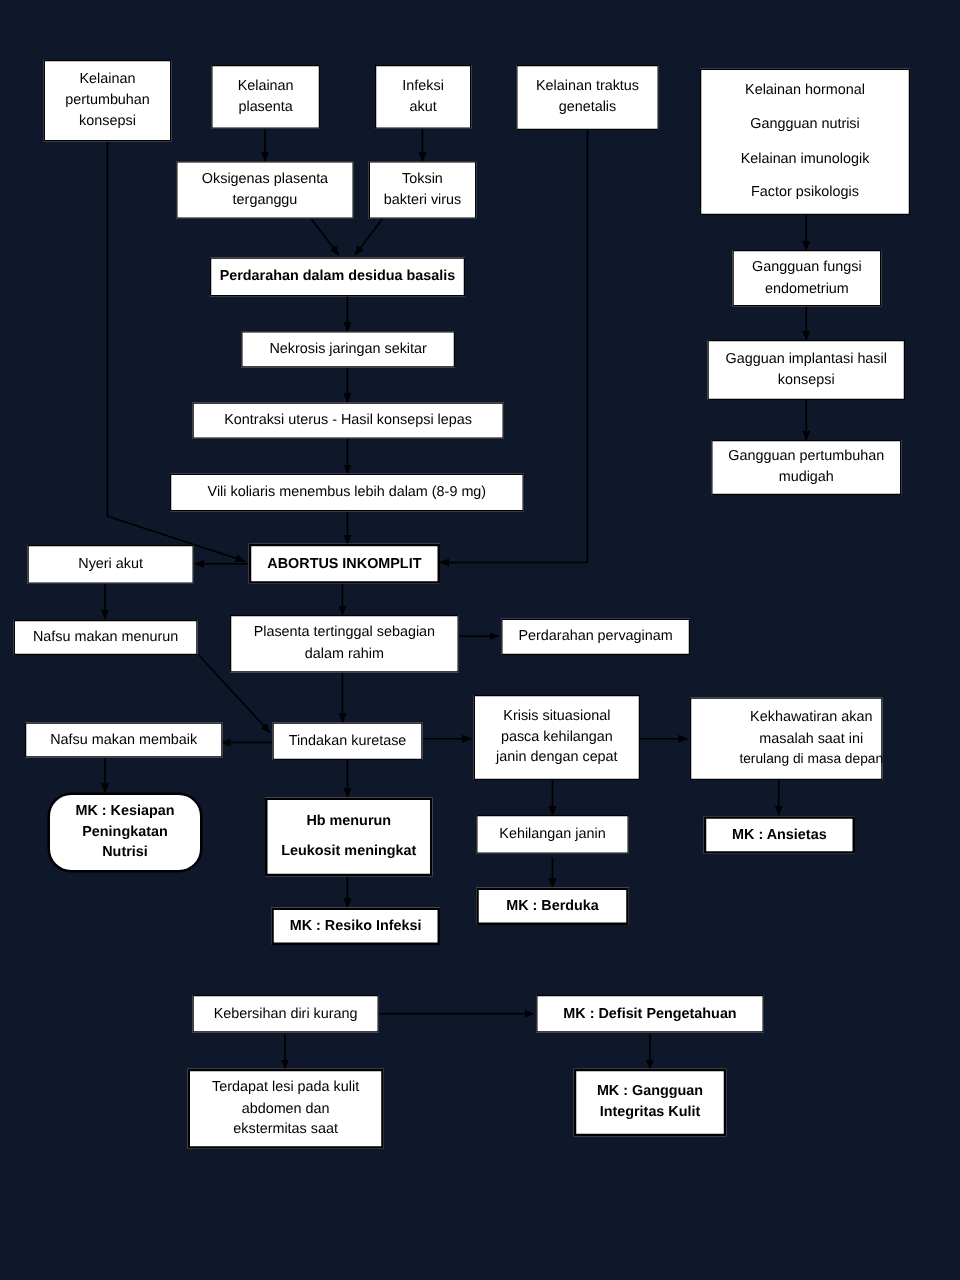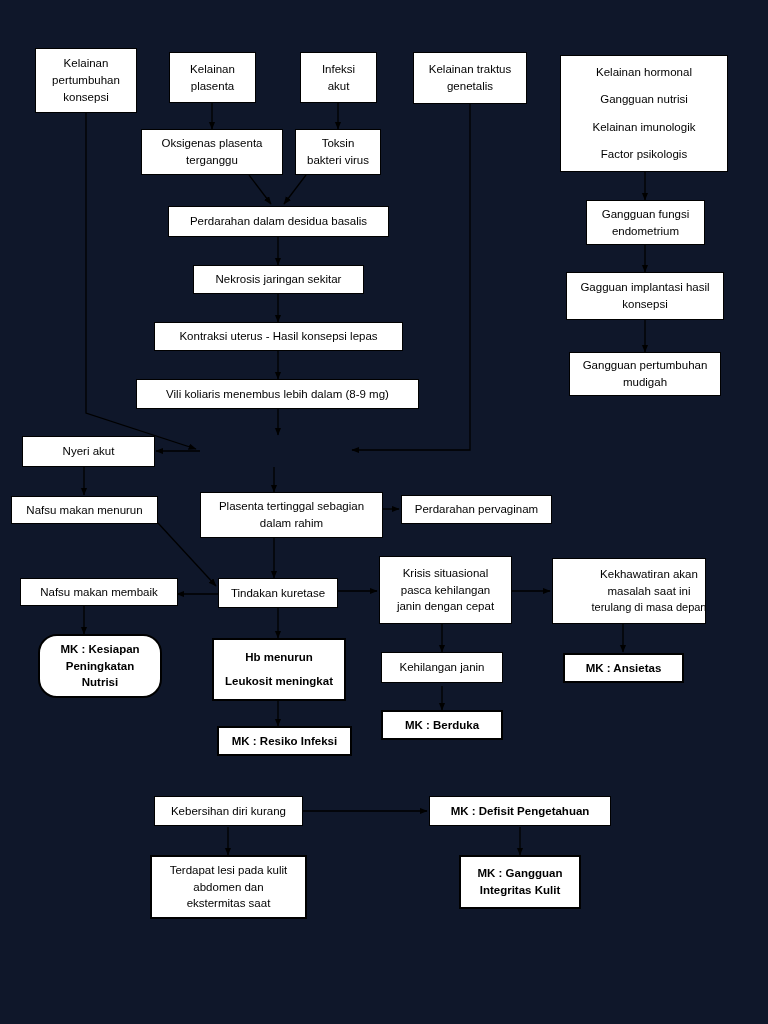--- a/index.html
+++ b/index.html
@@ -162,21 +162,21 @@
   <div class="node" style="left:295px; top:129px; width:86px; height:46px;">
     <span class="ln">Toksin</span>
     <span class="ln">bakteri virus</span>
   </div>
 
   <div class="node" style="left:586px; top:200px; width:119px; height:45px;">
     <span class="ln">Gangguan fungsi</span>
     <span class="ln">endometrium</span>
   </div>
 
-  <div class="node" style="left:168px; top:206px; width:221px; height:31px;">
+  <div class="node" style="left:168px; top:206px; width:204px; height:31px;font-weight:bold;">
     <span class="ln">Perdarahan dalam desidua basalis</span>
   </div>
 
   <div class="node" style="left:566px; top:272px; width:158px; height:48px;">
     <span class="ln">Gagguan implantasi hasil</span>
     <span class="ln">konsepsi</span>
   </div>
 
   <div class="node" style="left:193px; top:265px; width:171px; height:29px;">
     <span class="ln">Nekrosis jaringan sekitar</span>
@@ -192,26 +192,29 @@
   </div>
 
   <div class="node" style="left:136px; top:379px; width:283px; height:30px;">
     <span class="ln">Vili koliaris menembus lebih dalam (8-9 mg)</span>
   </div>
 
   <div class="node" style="left:22px; top:436px; width:133px; height:31px;">
     <span class="ln">Nyeri akut</span>
   </div>
 
+  <div class="node bold" style="left:199px; top:435px; width:153px; height:32px; border-width:2.2px;">
+    <span class="ln">ABORTUS INKOMPLIT</span>
+  </div>
 
   <div class="node" style="left:11px; top:496px; width:147px; height:28px;">
     <span class="ln">Nafsu makan menurun</span>
   </div>
 
-  <div class="node" style="left:200px; top:492px; width:183px; height:46px;">
+  <div class="node" style="left:184px; top:492px; width:183px; height:46px;">
     <span class="ln">Plasenta tertinggal sebagian</span>
     <span class="ln">dalam rahim</span>
   </div>
 
   <div class="node" style="left:401px; top:495px; width:151px; height:29px;">
     <span class="ln">Perdarahan pervaginam</span>
   </div>
 
   <div class="node" style="left:20px; top:578px; width:158px; height:28px;">
     <span class="ln">Nafsu makan membaik</span>

